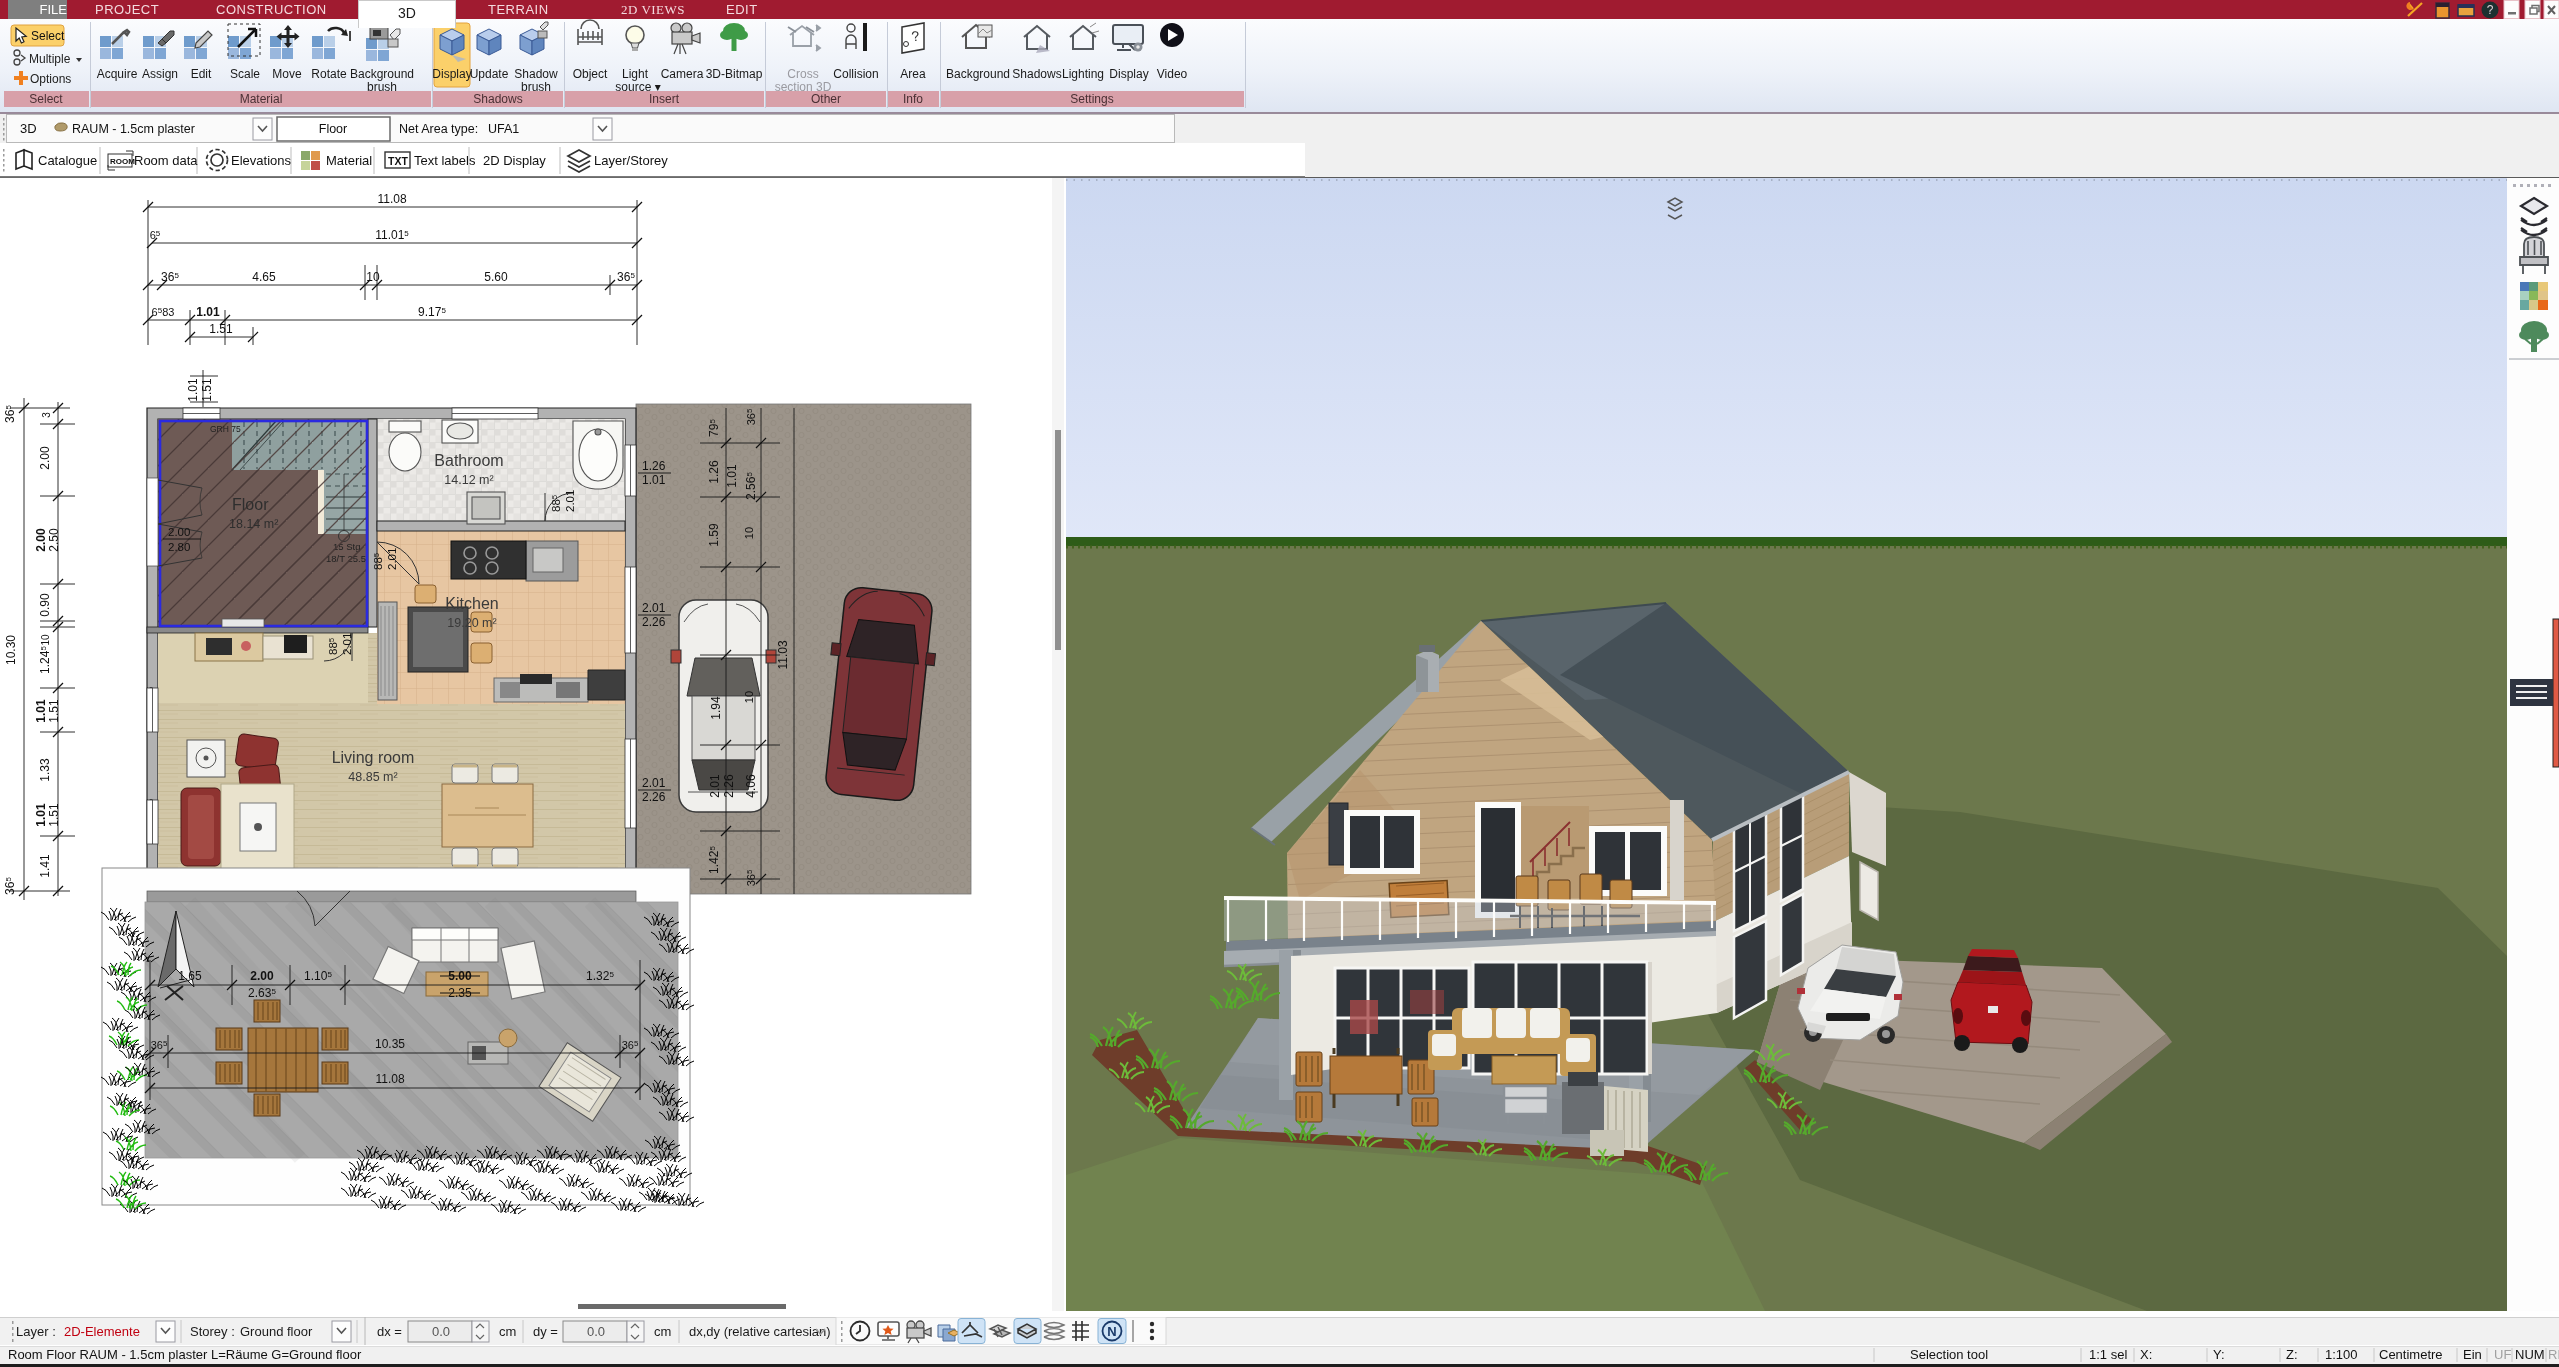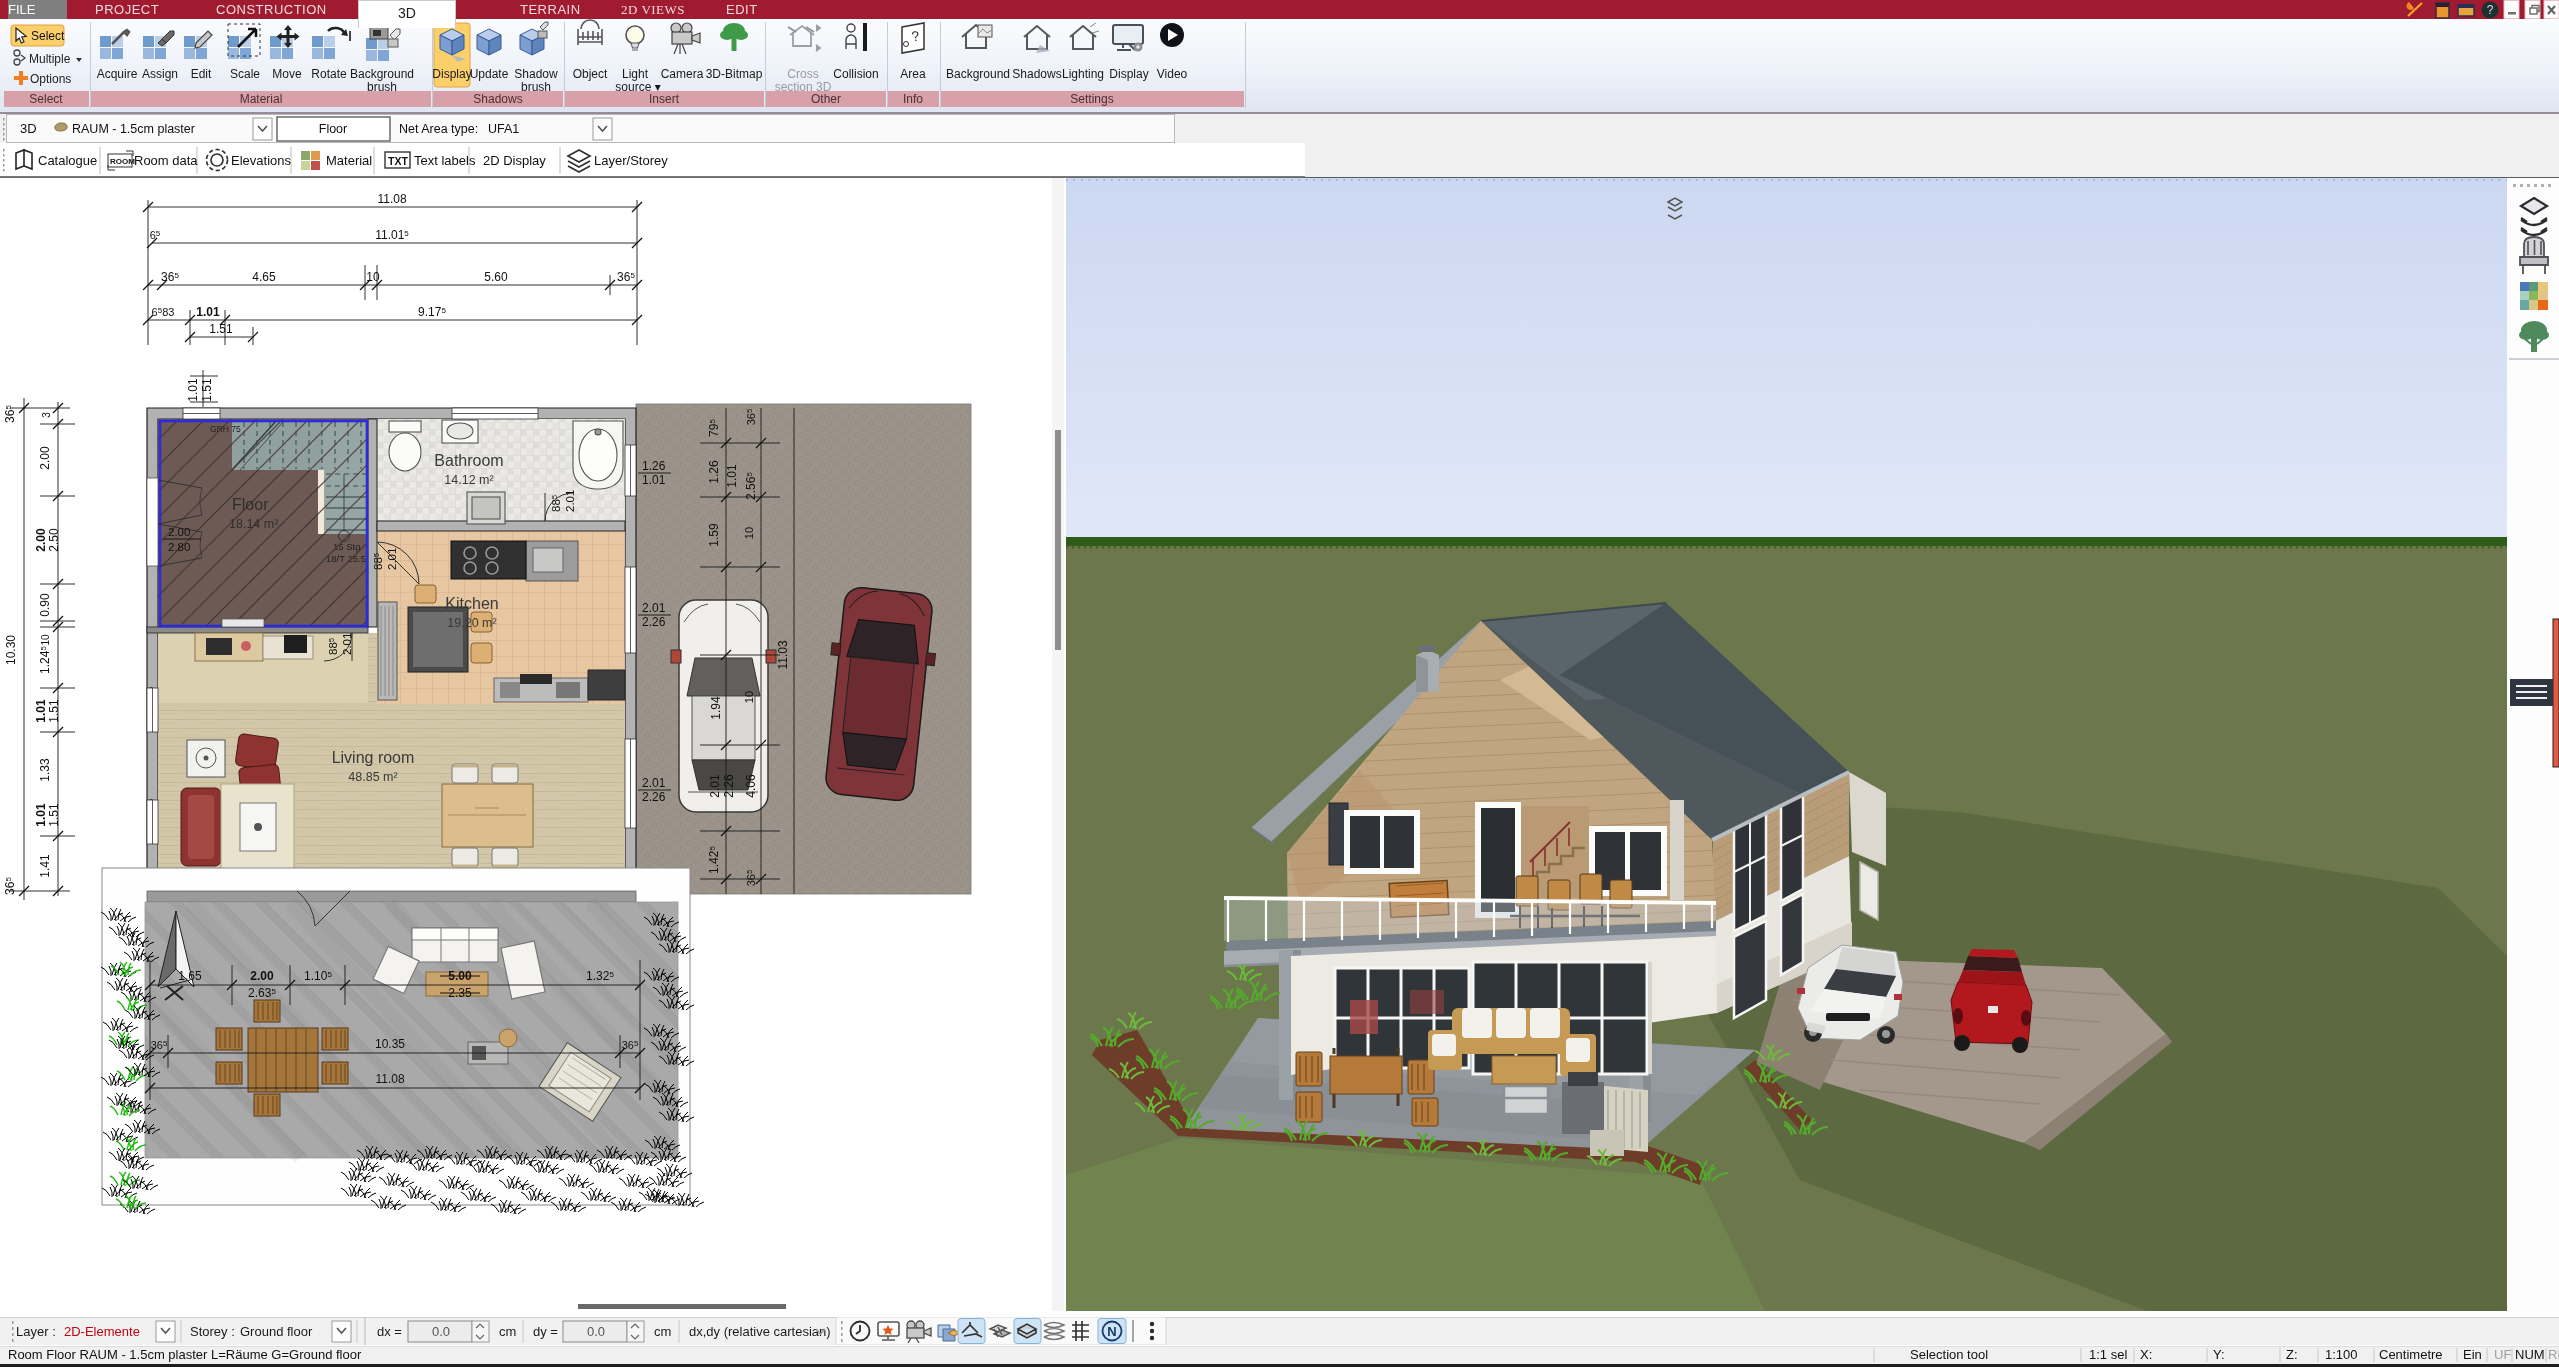--- a/index.html
+++ b/index.html
@@ -5,33 +5,33 @@
 *{margin:0;padding:0;box-sizing:border-box;}
 html,body{width:2559px;height:1367px;overflow:hidden;background:#fff;}
 body{font-family:"Liberation Sans",sans-serif;position:relative;}
 #app{position:absolute;left:0;top:0;width:2559px;height:1367px;}
 .abs{position:absolute;}
 
 #titlebar{position:absolute;left:0;top:0;width:2559px;height:19px;background:#a01b30;}
 #tab3d{position:absolute;left:358px;top:0;width:98px;height:28px;background:#ffffff;border:1px solid #c9c9c9;border-bottom:none;z-index:5;
  font-size:14px;color:#1a1a1a;text-align:center;line-height:24px;}
 .tab{position:absolute;top:0;height:19px;line-height:19px;font-size:13px;color:#f3dade;letter-spacing:.5px;}
-#tabfile{position:absolute;left:8px;top:0;width:59px;height:19px;background:#7f7f7f;color:#ffffff;text-align:left;line-height:19px;font-size:13px;}
+#tabfile{position:absolute;left:8px;top:0;width:59px;height:19px;background:#7f7f7f;color:#ffffff;text-align:right;line-height:19px;font-size:13px;}
 
 #ribbon{position:absolute;left:0;top:19px;width:2559px;height:95px;background:linear-gradient(#fbfcfe,#eef2f9 55%,#dfe6f2);border-bottom:2px solid #998a9a;}
 </style>
 </head>
 <body>
 <div id="app">
 <div id="titlebar"></div>
 <div id="tabfile">FILE</div>
 <div class="tab" style="left:95px;">PROJECT</div>
 <div class="tab" style="left:216px;">CONSTRUCTION</div>
 <div id="tab3d">3D</div>
-<div class="tab" style="left:520px;">TERRAIN</div>
+<div class="tab" style="left:488px;">TERRAIN</div>
 <div class="tab" style="left:621px;font-family:Liberation Serif, serif;">2D VIEWS</div>
 <div class="tab" style="left:726px;">EDIT</div>
 
 <svg class="abs" style="left:2400px;top:0;" width="159" height="20" viewBox="0 0 159 20">
  <g stroke="#f5a623" stroke-width="2.2" fill="none">
   <path d="M8 16 L22 3"></path>
         <path d="M9 4 l4 5"></path>
       </g>
  <path d="M10 2 a4 4 0 1 0 3 7 l-3 -3 z" fill="#f08020"></path>
  <rect x="36" y="3" width="13" height="15" fill="#e8952f" stroke="#3a2a3a" stroke-width="1.5"></rect>

